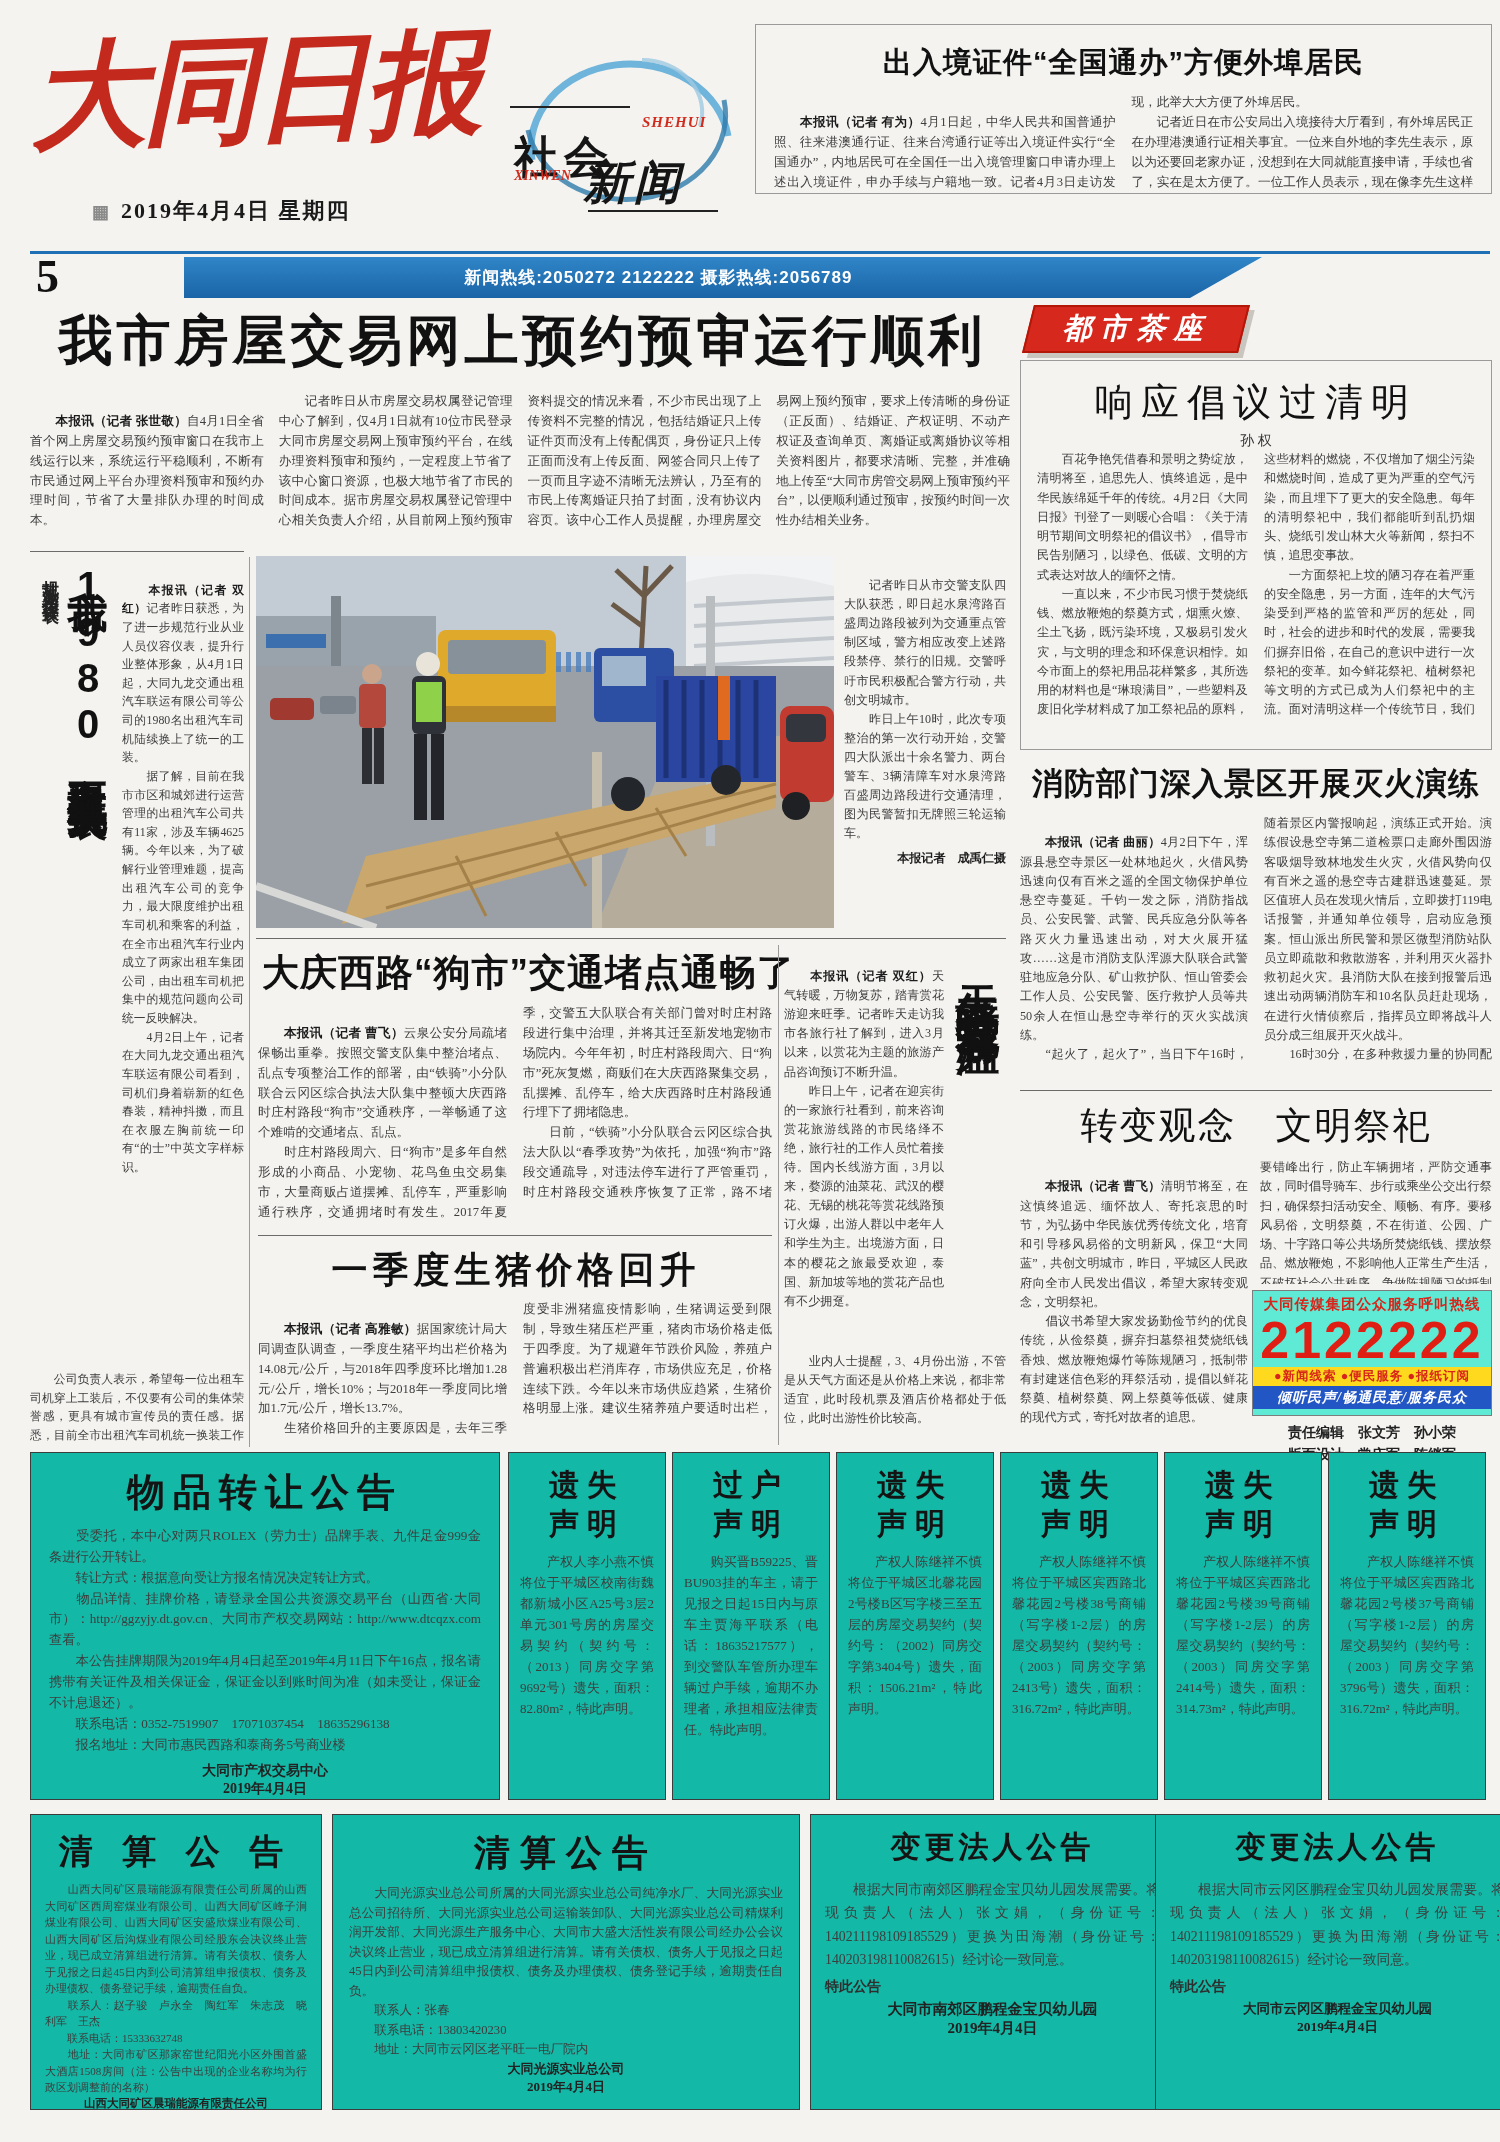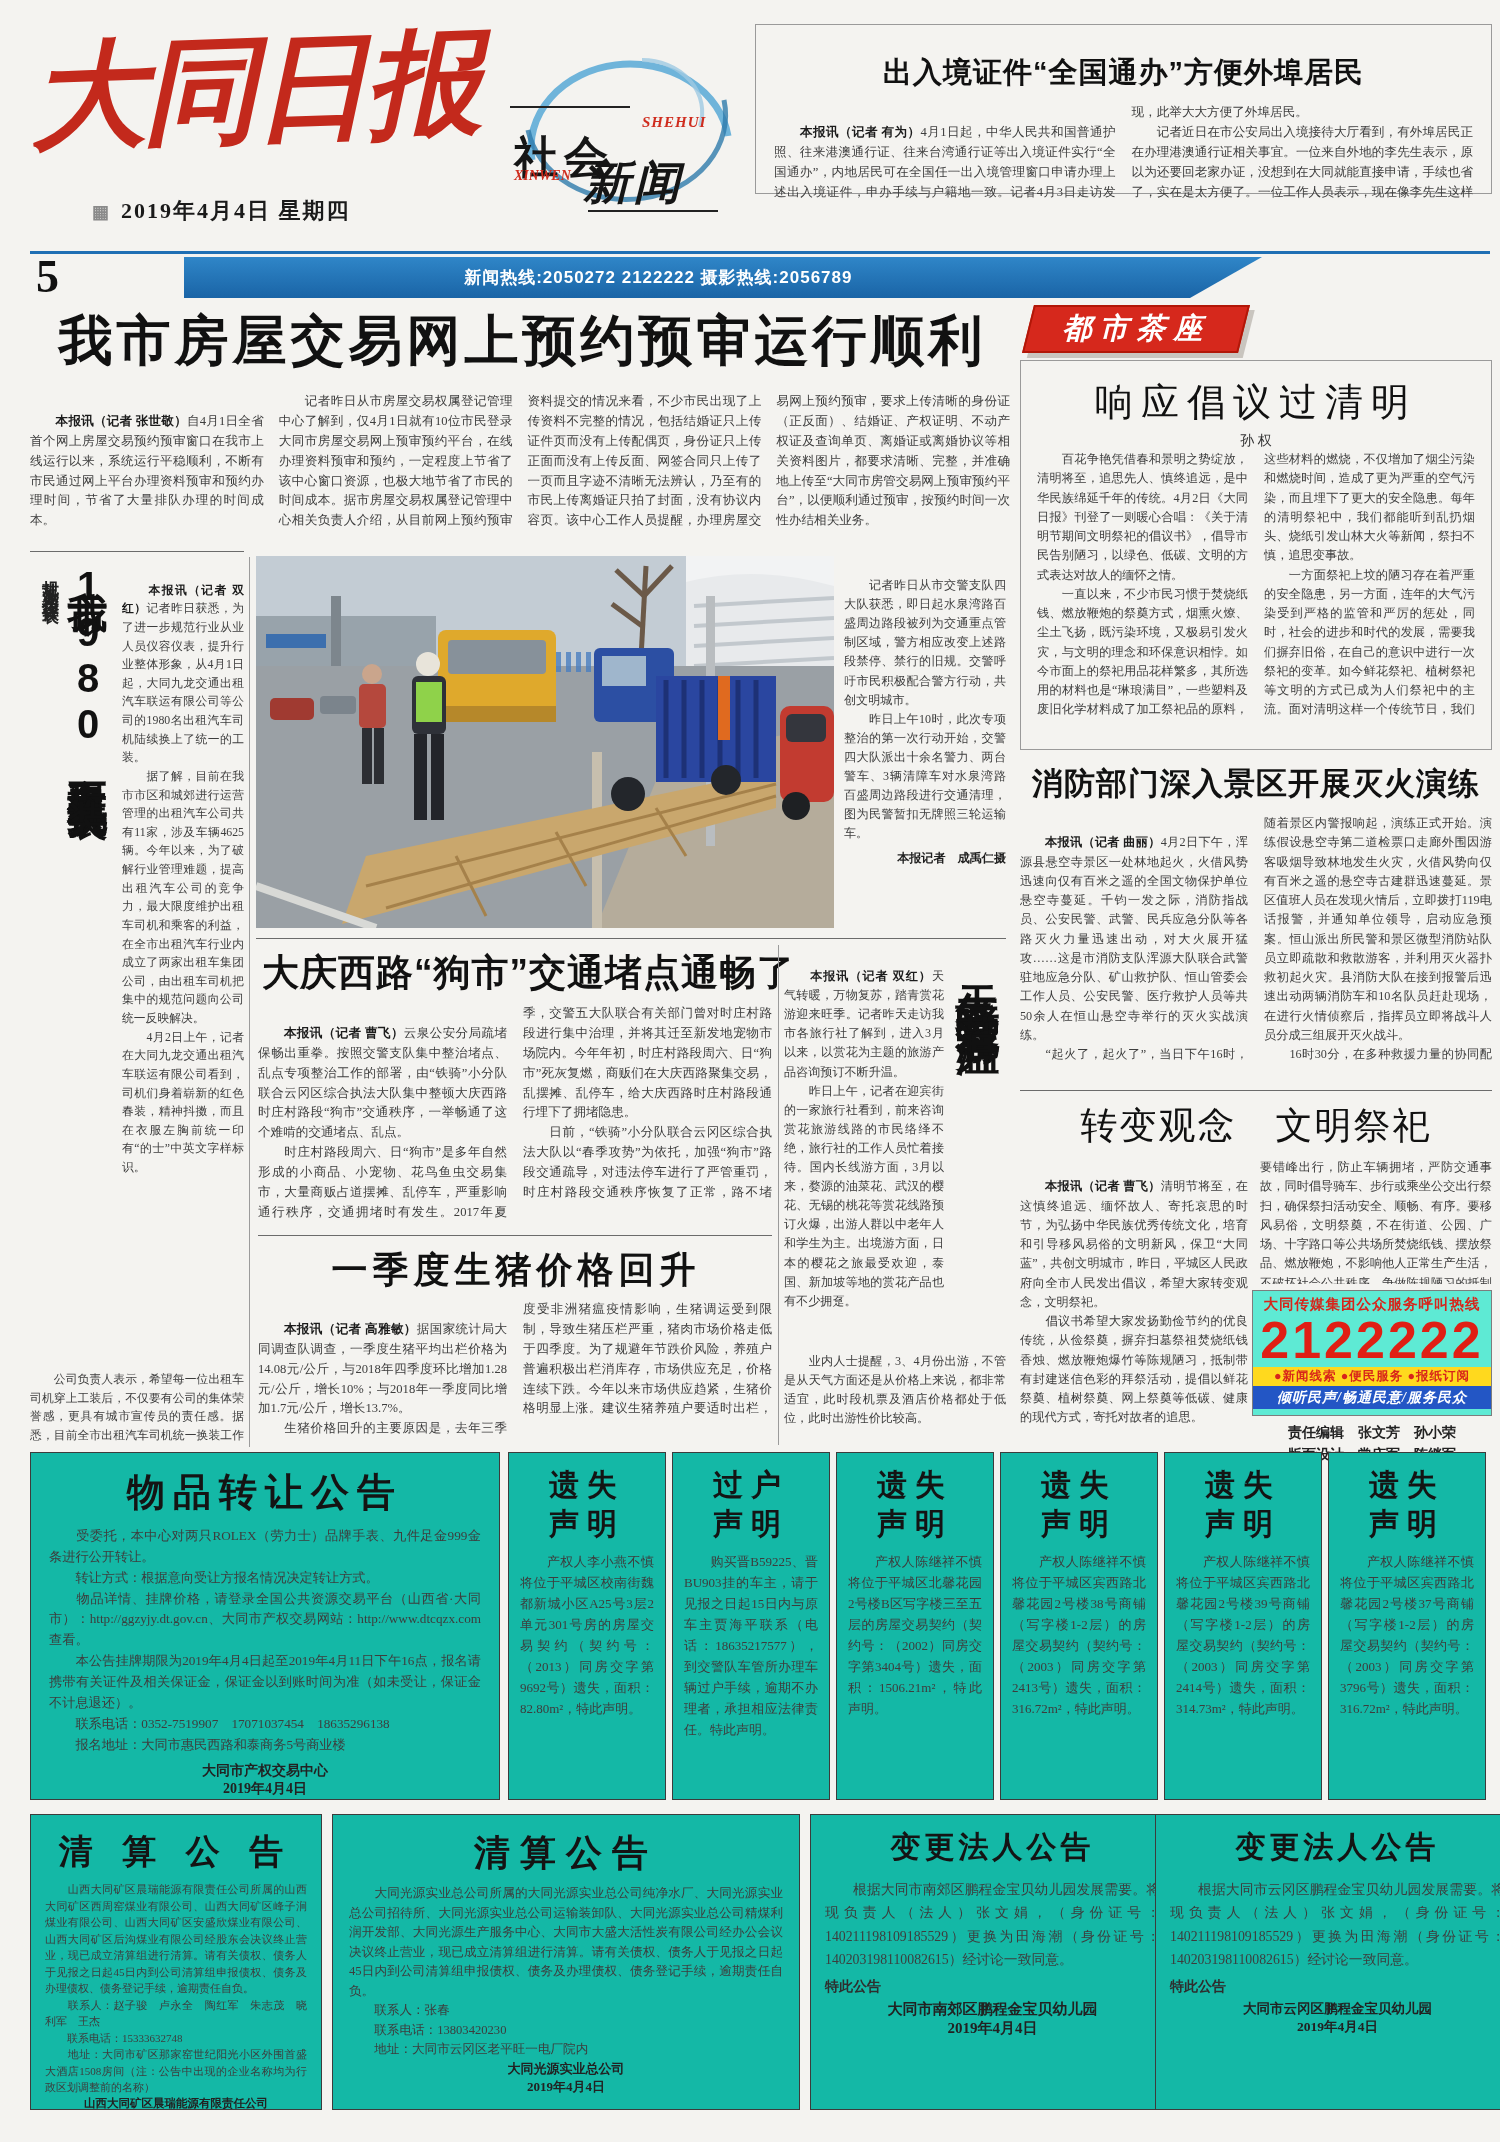--- a/index.html
+++ b/index.html
@@ -27,21 +27,21 @@
   #dateline .sq{color:#8a8a8a;font-size:18px;margin-right:10px;}
   
   #badge{left:492px;top:40px;width:262px;height:178px;}
   #badge .cn1{position:absolute;left:22px;top:88px;font-size:44px;font-weight:900;color:#151515;letter-spacing:6px;}
   #badge .en1{position:absolute;left:150px;top:74px;font-size:15px;font-weight:900;font-style:italic;color:#cf2c1e;letter-spacing:1px;}
   #badge .cn2{position:absolute;left:92px;top:112px;font-size:46px;font-weight:900;font-style:italic;color:#151515;letter-spacing:4px;}
   #badge .en2{position:absolute;left:22px;top:128px;font-size:14px;font-weight:900;font-style:italic;color:#cf2c1e;}
   #badge .ln1{position:absolute;left:18px;top:66px;width:120px;height:2px;background:#222;}
   #badge .ln2{position:absolute;left:96px;top:170px;width:130px;height:2px;background:#222;}
   
-  #tr-box{left:755px;top:24px;width:737px;height:170px;padding:26px 18px;}
+  #tr-box{left:755px;top:24px;width:737px;height:170px;padding:16px 18px;}
   #tr-title{text-align:center;font-size:29px;letter-spacing:1px;margin:2px 0 10px 0;}
   
   #bar-line{left:30px;top:251px;width:1460px;height:3px;background:#1f6fb4;}
   #page-num{left:36px;top:250px;font-size:46px;font-weight:900;color:#111;}
   #blue-bar{left:184px;top:257px;width:1078px;height:41px;background:linear-gradient(#2f86c8,#1a64a6);
             clip-path:polygon(0 0,100% 0,calc(100% - 72px) 100%,0 100%);}
   #blue-bar span{display:block;text-align:center;width:88%;color:#fff;font-family:"Liberation Sans",sans-serif;
             font-weight:700;font-size:17px;letter-spacing:1px;line-height:41px;}
   
   #main-title{left:30px;top:305px;width:985px;font-size:54px;letter-spacing:4px;text-align:center;}

